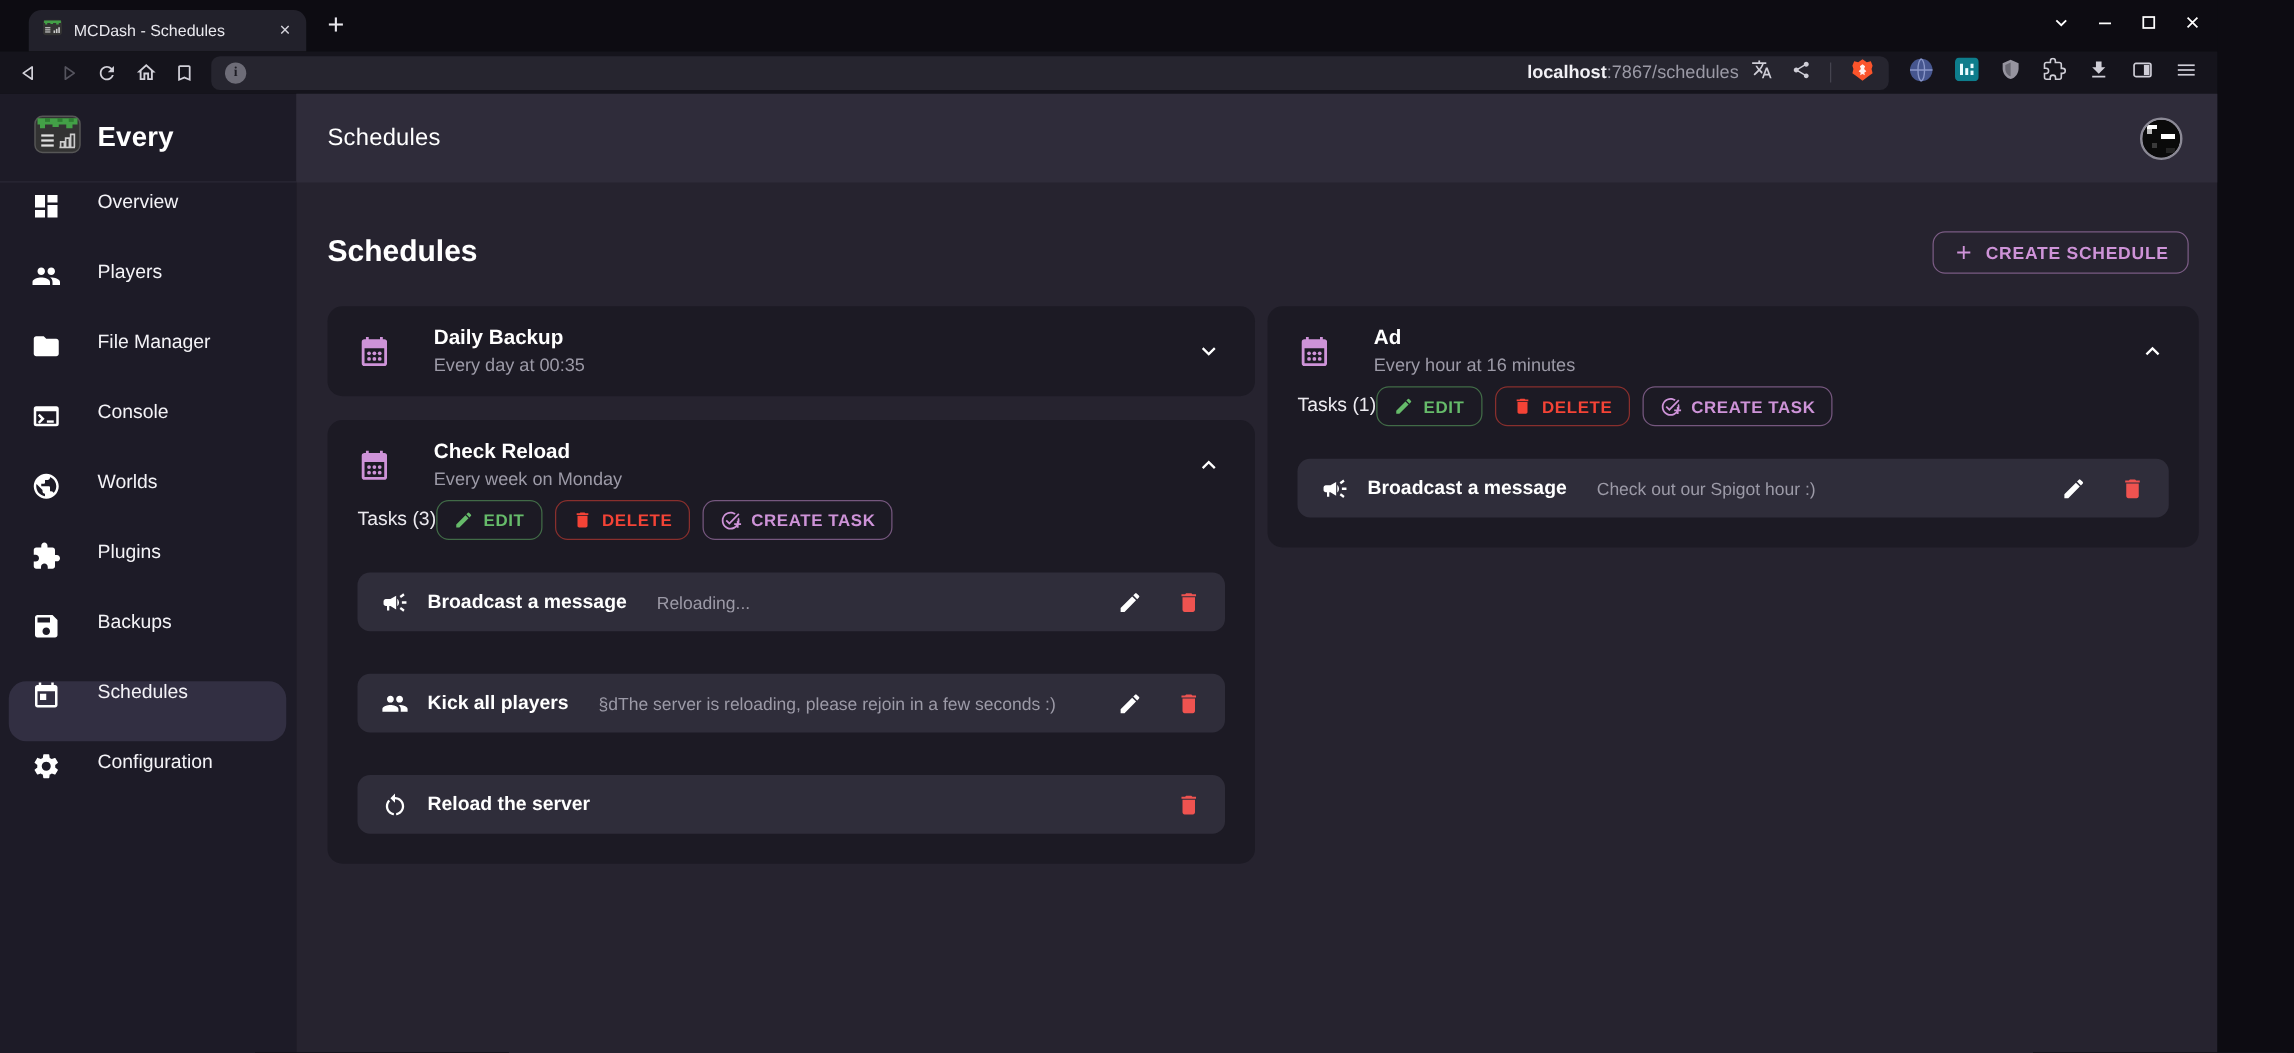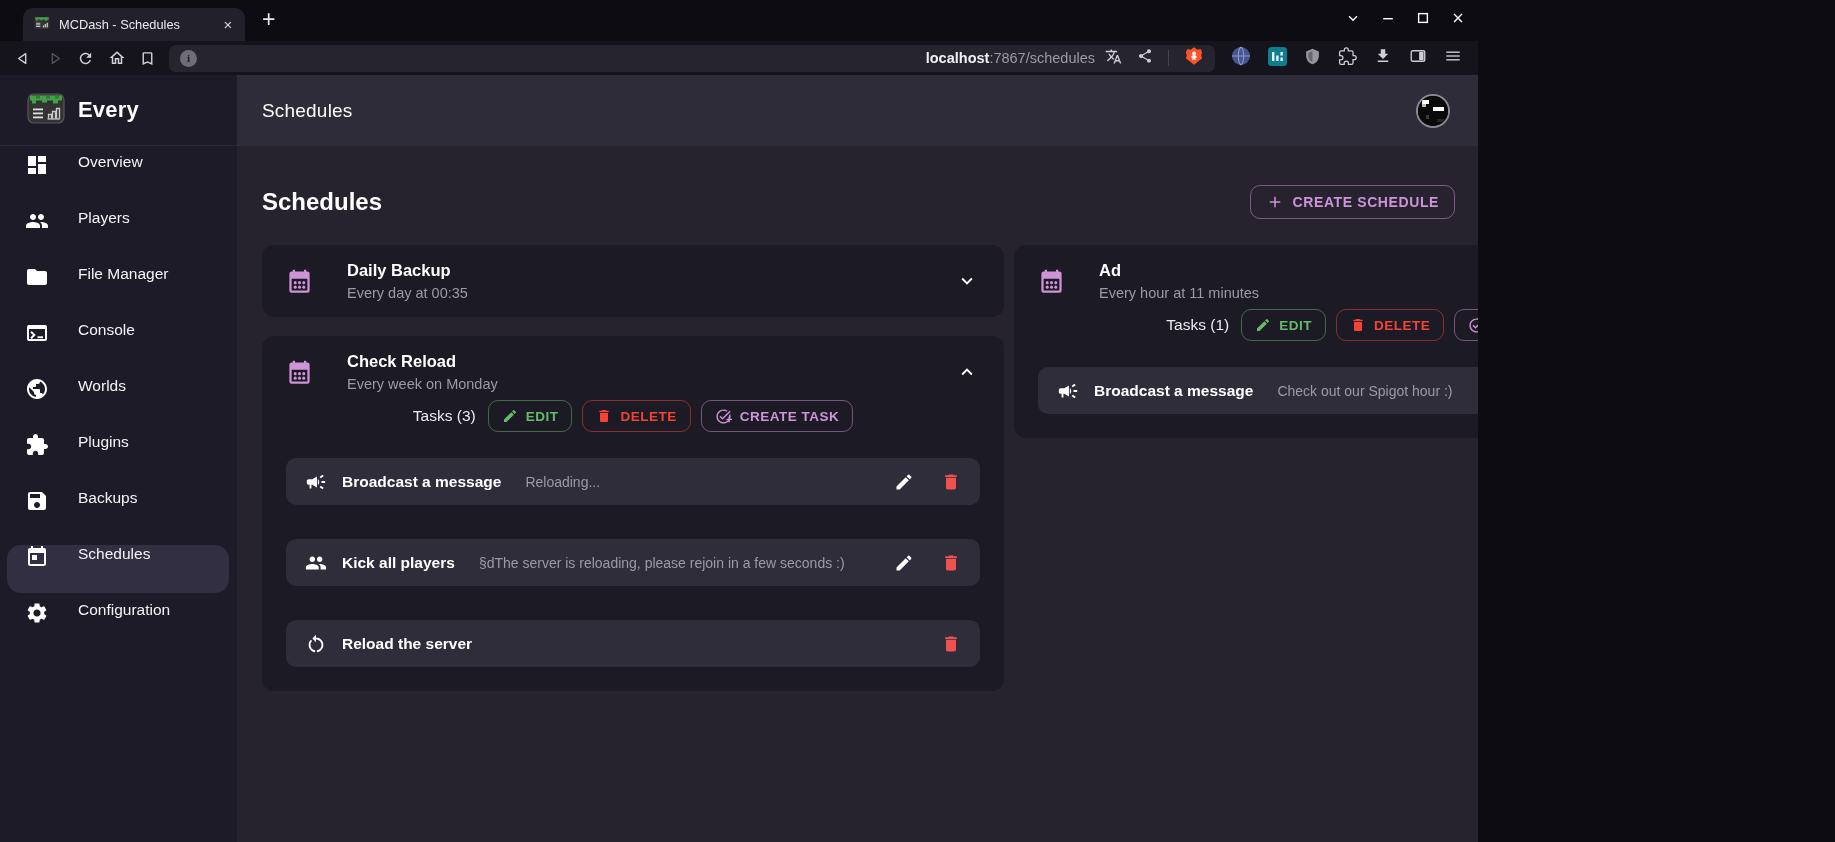--- a/index.html
+++ b/index.html
@@ -1,18 +1,18 @@
 <!DOCTYPE html>
 <html><head>
 <meta charset="utf-8">
 <style>
   * { box-sizing: border-box; margin: 0; padding: 0; }
   html,body { width:1835px; height:842px; background:#0d0c12; }
   body { font-family:"Liberation Sans", sans-serif; overflow:hidden; }
-  .screen { width:1478px; height:842px; display:flex; flex-direction:column; overflow:hidden; }
+  .screen { width:1774px; height:842px; display:flex; flex-direction:column; overflow:hidden; }
 
   
   .tabstrip { height:41px; background:#0d0c12; display:flex; align-items:flex-end; position:relative; flex-shrink:0; }
   .tab { margin-left:23px; width:222px; height:33px; background:#22212b; border-radius:10px 10px 0 0;
          display:flex; align-items:center; padding:0 8px 0 11px; gap:9px; }
   .tab-title { font-size:12.8px; color:#e9e8ee; flex:1; white-space:nowrap; overflow:hidden; }
   .tab-close { color:#d5d4dc; font-size:15px; width:18px; height:18px; line-height:18px; text-align:center; border-radius:4px; }
   .newtab { color:#e9e8ee; font-size:23px; font-weight:300; align-self:center; margin-left:17px; padding-bottom:3px; }
   .win-controls { position:absolute; right:12px; top:10px; display:flex; gap:19px; align-items:center; }
   .wc { width:16px; height:16px; display:grid; place-items:center; color:#fff; }
@@ -65,21 +65,21 @@
 
   .card { background:#1c1a24; border-radius:12px; padding:16px 24px 24px; width:100%; }
   .card.collapsed { padding-bottom:16px; }
   .card-head { display:flex; gap:34px; }
   .cal-icon { color:#ce93d8; display:grid; place-items:center; }
   .card-titles { display:flex; flex-direction:column; gap:5px; }
   .card-name { font-size:16.5px; font-weight:700; color:#fff; }
   .card-freq { font-size:14.5px; color:#9c9aa7; }
   .chev { margin-left:auto; color:#fff; padding-right:2px; cursor:pointer; display:grid; place-items:center; }
 
-  .tasks-bar { display:flex; align-items:center; justify-content:center; margin-top:8px;gap:12px; }
+  .tasks-bar { display:flex; align-items:center; justify-content:flex-start; margin-top:8px; }
   .tasks-label { font-size:15.5px; color:#eceaf0; }
   .btns { display:flex; gap:10px; }
   .obtn { display:inline-flex; align-items:center; gap:8px; height:32px; padding:0 13px; border-radius:10px;
           background:transparent; font-size:13.5px; font-weight:700; letter-spacing:.5px; font-family:inherit; cursor:pointer; }
   .obtn.green { color:#66bb6a; border:1px solid rgba(102,187,106,.5); }
   .obtn.red { color:#f44336; border:1px solid rgba(244,67,54,.5); }
   .obtn.purple { color:#ce93d8; border:1px solid rgba(206,147,216,.5); }
 
   .task { background:#2f2d3a; border-radius:10px; height:47px; display:flex; align-items:center;
           padding:0 19px; margin-top:34px; }
@@ -495,21 +495,21 @@
                       <circle cx="8.2" cy="13" r="1.35"></circle>
                       <circle cx="12" cy="13" r="1.35"></circle>
                       <circle cx="15.8" cy="13" r="1.35"></circle>
                       <circle cx="8.2" cy="17" r="1.35"></circle>
                       <circle cx="12" cy="17" r="1.35"></circle>
                       <circle cx="15.8" cy="17" r="1.35"></circle>
                     </svg>
                 </span>
                 <span class="card-titles">
                   <span class="card-name">Ad</span>
-                  <span class="card-freq">Every hour at 11 minutes</span>
+                  <span class="card-freq">Every hour at 16 minutes</span>
                 </span>
                 <span class="chev">
                   <svg width="22" height="22" viewBox="0 0 24 24" fill="currentColor">
                       <path d="M7.41 15.41 12 10.83l4.59 4.58L18 14l-6-6-6 6 1.41 1.41z"></path>
                     </svg>
                 </span>
               </div>
 
               <div class="tasks-bar">
                 <span class="tasks-label">Tasks (1)</span>

